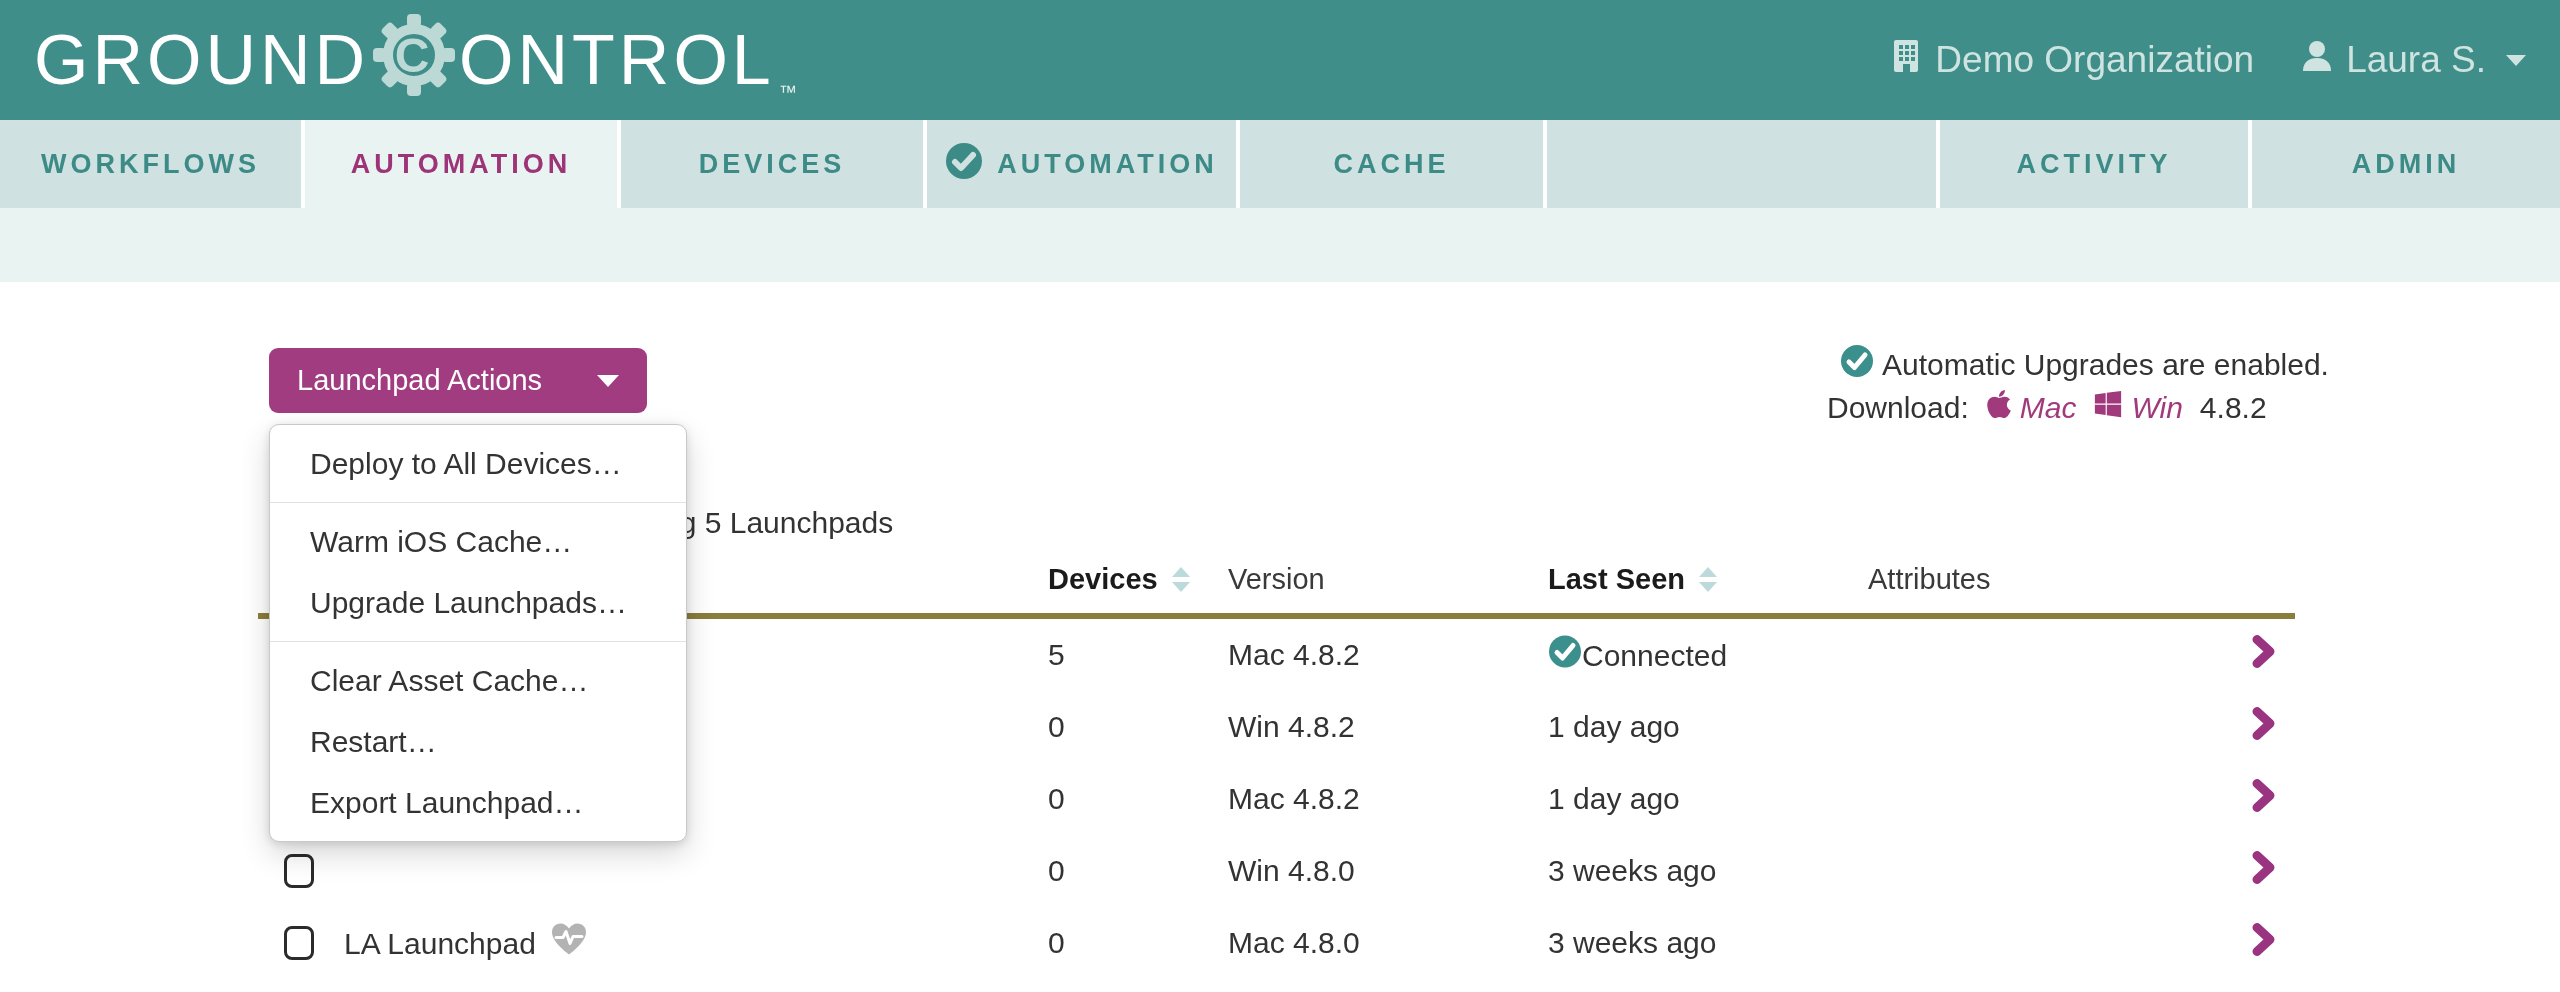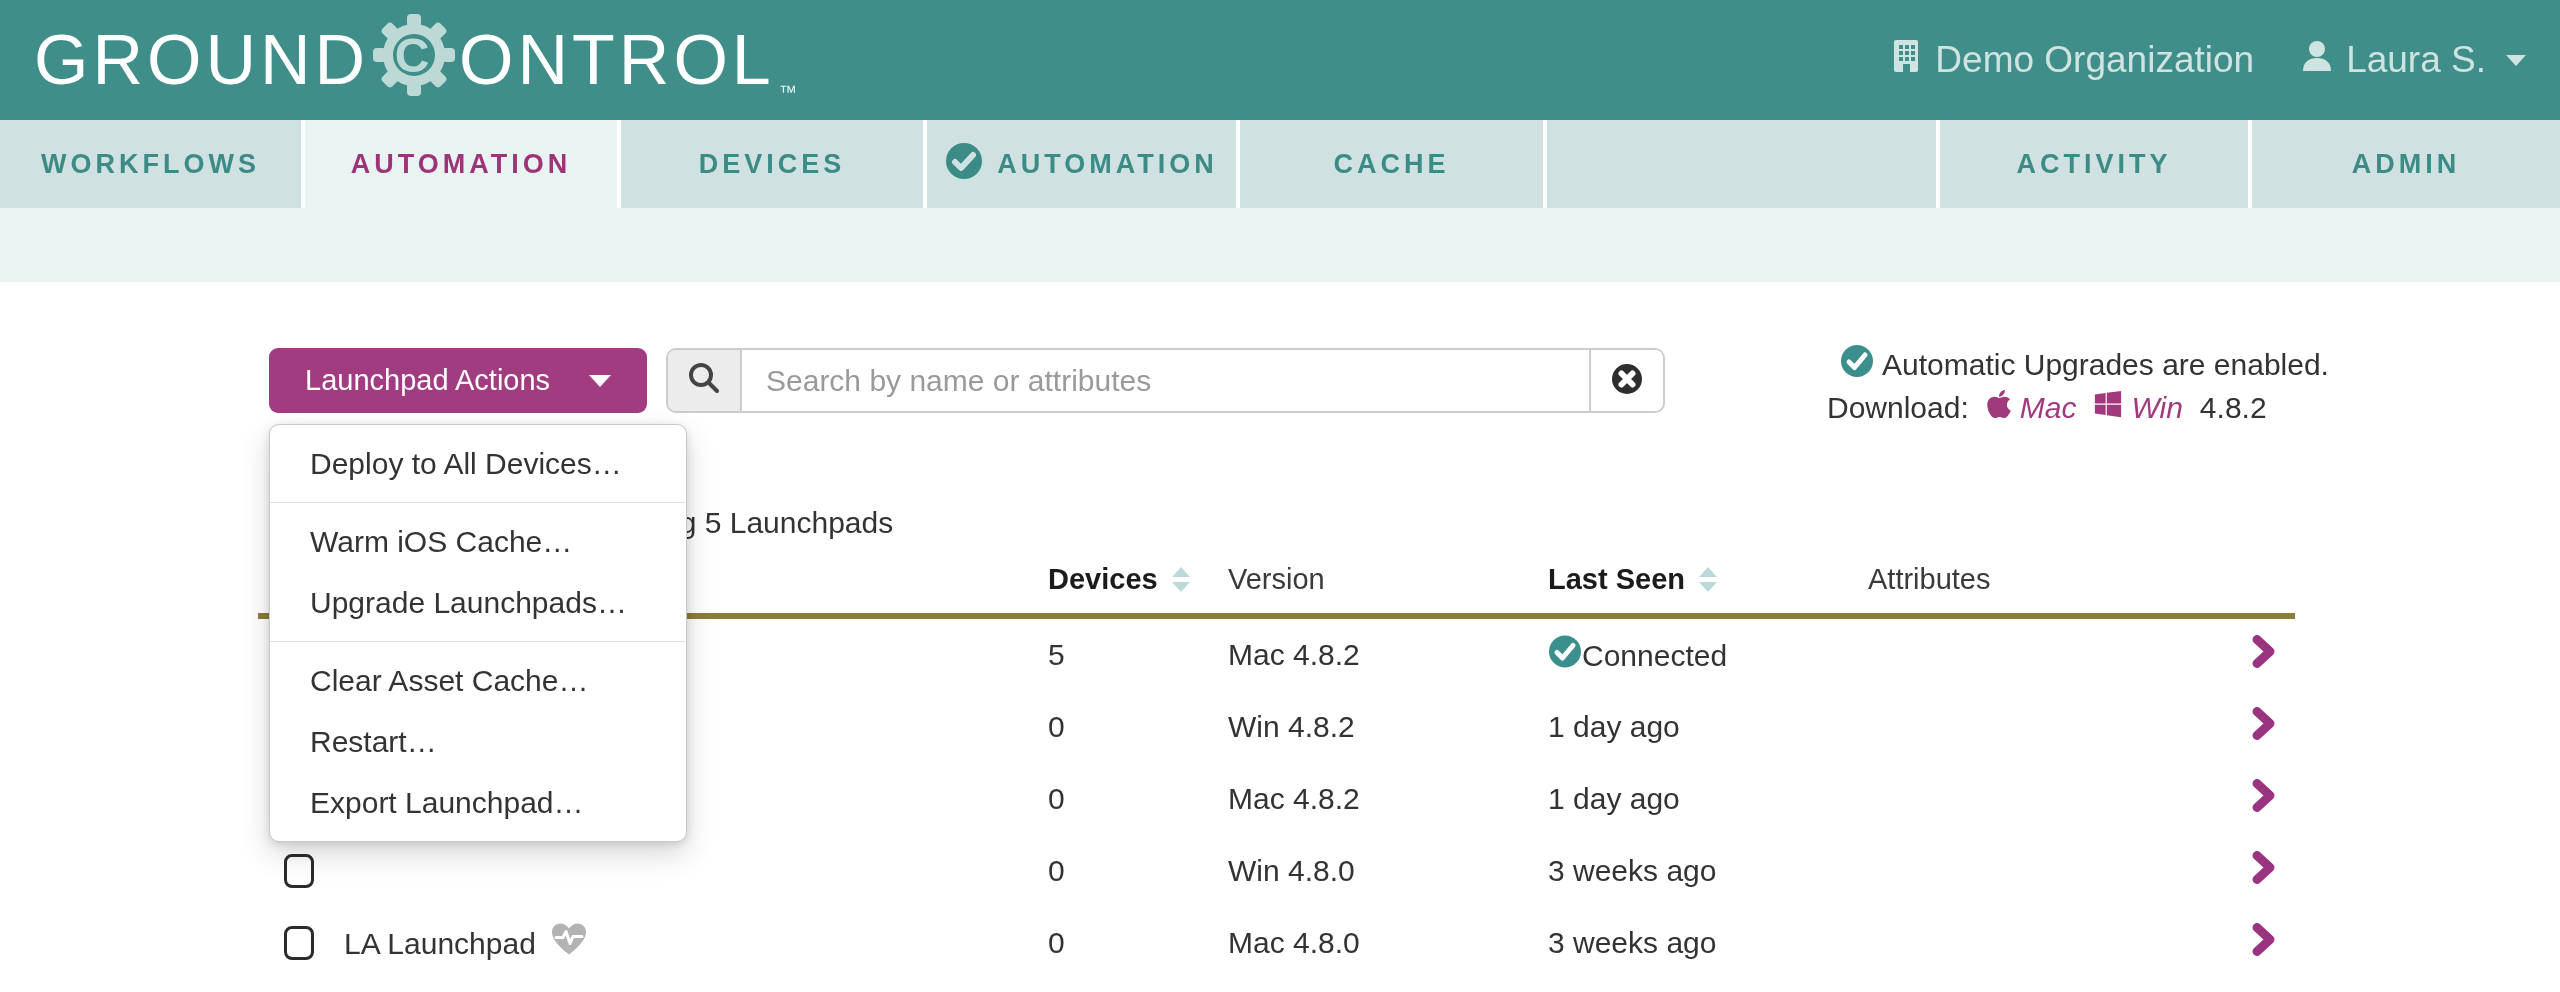--- a/index.html
+++ b/index.html
@@ -38,21 +38,21 @@
   .tab:last-child{border-right:none;}
   .tab:nth-child(1){width:305px}.tab:nth-child(2){width:316px}.tab:nth-child(3){width:306px}
   .tab:nth-child(4){width:313px}.tab:nth-child(5){width:307px}.tab:nth-child(6){width:393px}
   .tab:nth-child(7){width:312px}.tab:nth-child(8){width:308px}
   .tab.active{background:var(--active);color:var(--magenta-deep);}
   .band{position:absolute;left:0;top:208px;width:2560px;height:74px;background:var(--active);}
 
   
   .actions-btn{position:absolute;left:269px;top:348px;width:378px;height:65px;background:var(--magenta);
                border:none;border-radius:9px;color:#fff;font-size:29px;display:flex;align-items:center;
-               justify-content:space-between;box-sizing:border-box;padding:0 36px;cursor:pointer;
+               justify-content:space-between;box-sizing:border-box;padding:0 28px;cursor:pointer;
                font-family:"Liberation Sans",sans-serif;}
   .caret-down-w{width:0;height:0;border-left:11px solid transparent;border-right:11px solid transparent;
                 border-top:12px solid #fff;}
   .search{position:absolute;left:666px;top:348px;width:999px;height:65px;display:flex;border:2px solid #ccc;
           border-radius:10px;background:#fff;box-sizing:border-box;overflow:hidden;}
   .search-addon{width:72px;background:#ececec;border-right:2px solid #ccc;display:flex;align-items:center;justify-content:center;}
   .search input{flex:1;border:none;outline:none;font-size:30px;padding:0 24px;color:var(--ink);
                 font-family:"Liberation Sans",sans-serif;min-width:0;background:#fff;}
   .search input::placeholder{color:#9a9a9a;}
   .search-clear{width:72px;border-left:2px solid #ccc;background:#fff;display:flex;align-items:center;justify-content:center;cursor:pointer;}
@@ -181,39 +181,20 @@
         <span>ADMIN</span>
       </div>
   </div>
   <div class="band"></div>
 
   <button class="actions-btn">
     <span>Launchpad Actions</span>
     <span class="caret-down-w"></span>
   </button>
 
-  <div class="search">
-    <div class="search-addon">
-      <span>
-        <svg width="36" height="36" viewBox="0 0 36 36">
-          <circle cx="15" cy="14" r="10" fill="none" stroke="#444" stroke-width="4"></circle>
-          <line x1="22.5" y1="21.5" x2="31" y2="30" stroke="#444" stroke-width="4" stroke-linecap="round"></line>
-        </svg>
-      </span>
-    </div>
-    <input type="text" placeholder="Search by name or attributes" style="">
-    <div class="search-clear">
-      <span>
-        <svg width="32" height="32" viewBox="0 0 32 32">
-          <circle cx="16" cy="16" r="15" fill="#2e2e2e"></circle>
-          <path d="M10.5 10.5l11 11M21.5 10.5l-11 11" stroke="#fff" stroke-width="6" stroke-linecap="round"></path>
-        </svg>
-      </span>
-    </div>
-  </div>
 
   <div class="upline1">
     <span>
       <svg width="34" height="34" viewBox="0 0 34 34">
         <circle cx="17" cy="17" r="16" fill="#3b8f8c"></circle>
         <path d="M9 18l5.5 5.5L25 11" fill="none" stroke="#fff" stroke-width="5" stroke-linecap="round" stroke-linejoin="round"></path>
       </svg>
     </span>
     <span>Automatic Upgrades are enabled.</span>
   </div>

